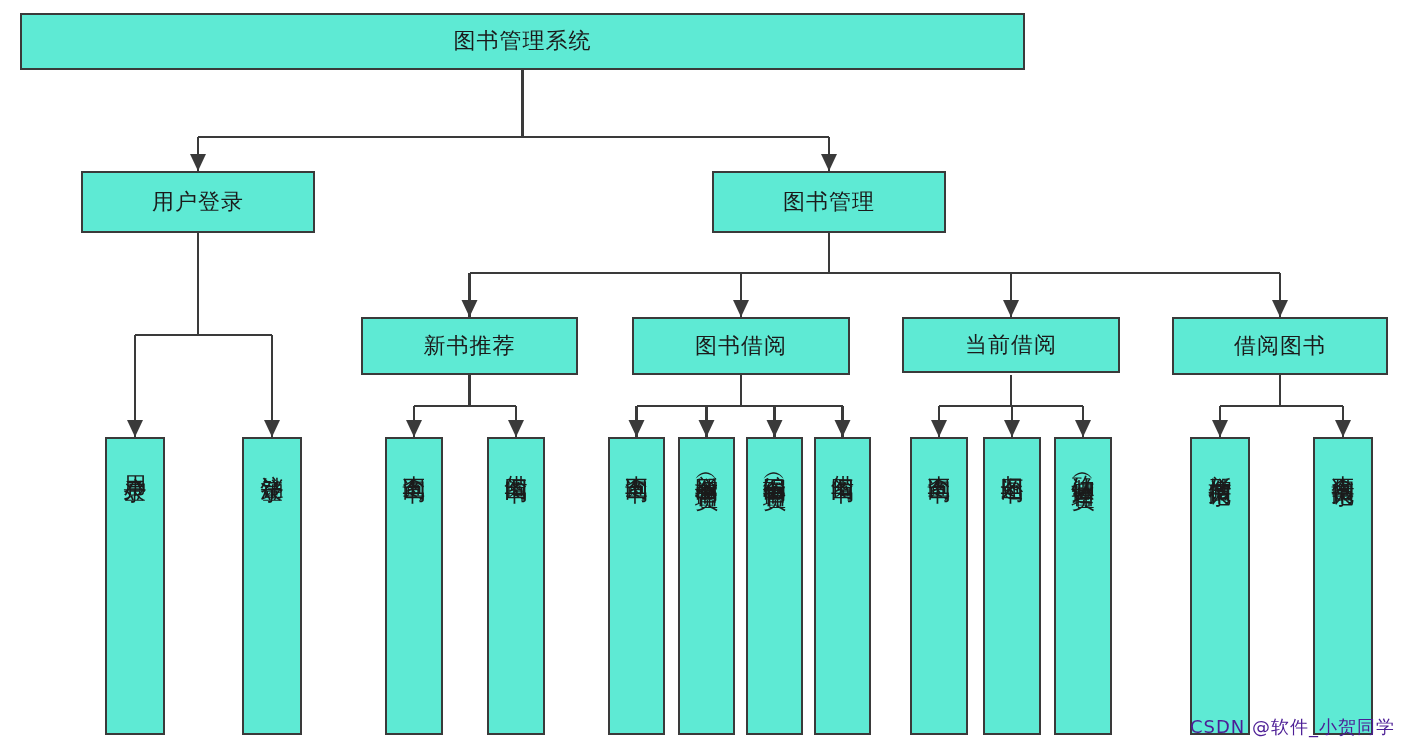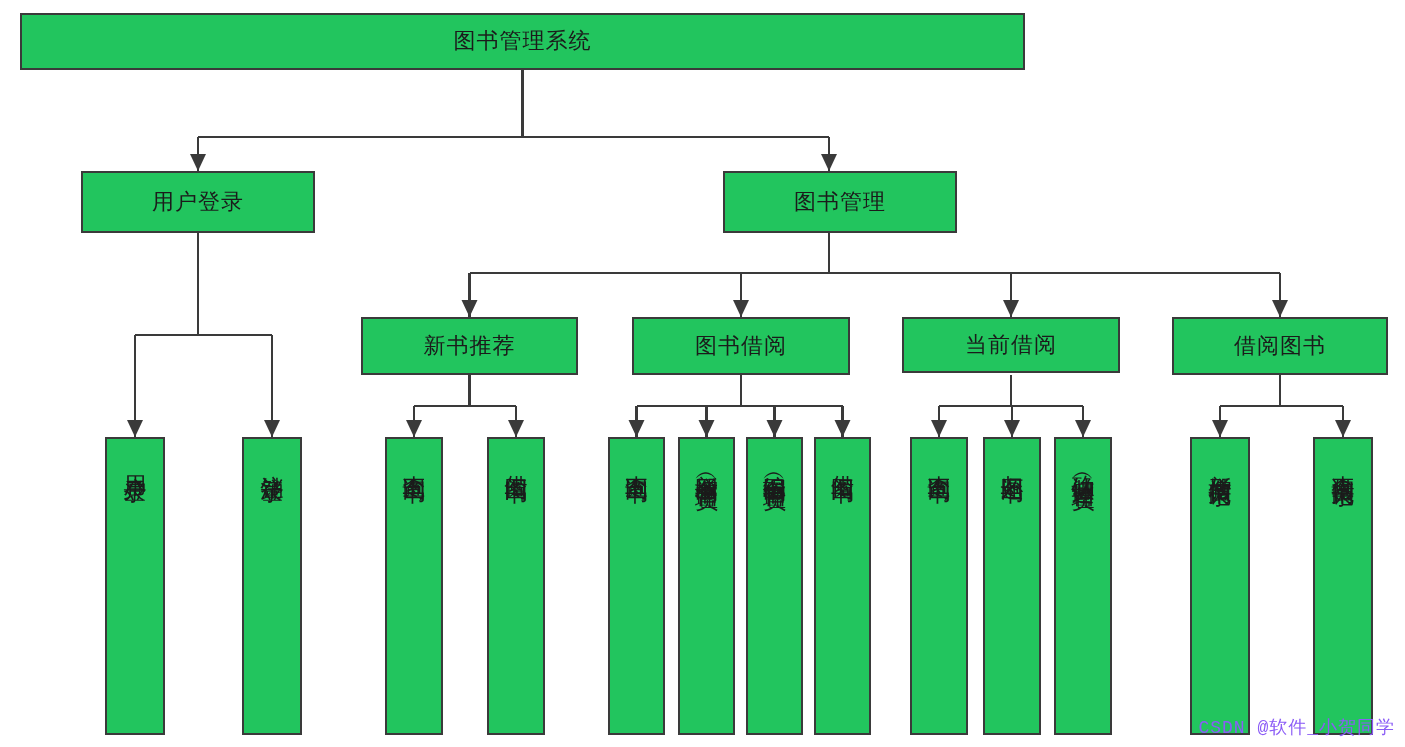--- a/index.html
+++ b/index.html
@@ -5,41 +5,41 @@
   html,body{margin:0;padding:0;background:#ffffff;}
   body{
     font-family:"DejaVu Sans","Liberation Sans",sans-serif;
     width:1405px;height:747px;overflow:hidden;position:relative;
   }
   #diagram-root{position:relative;width:1405px;height:747px;}
   svg#tree-svg{position:absolute;left:0;top:0;width:1405px;height:747px;display:block;}
 
   .node-box{
     position:absolute;box-sizing:border-box;
-    background:#22c55e;border:2px solid #3a3a3a;
+    background:#5eead4;border:2px solid #3a3a3a;
     display:flex;align-items:center;justify-content:center;
     color:#1b1b1b;
   }
   .node-box.horizontal{
     font-size:22px;line-height:1.2;white-space:nowrap;letter-spacing:1px;
   }
   .node-box.vertical{
     font-size:23px;line-height:1.18;letter-spacing:2px;
     padding-top:18px;align-items:flex-start;
   }
   .node-box.vertical .node-label{
     writing-mode:vertical-rl;text-orientation:upright;
     display:block;text-align:left;white-space:nowrap;
   }
   .node-label{display:block;}
 
   #watermark{
     position:absolute;right:10px;bottom:8px;
-    font-size:18px;color:#8b5cf6;letter-spacing:1px;
-    white-space:nowrap;user-select:none;font-family:Liberation Mono, monospace;
+    font-size:18px;color:#4c1d95;letter-spacing:1px;
+    white-space:nowrap;user-select:none;
   }
 </style>
 </head>
 <body>
 
 <div id="diagram-root">
 
   <svg id="tree-svg" viewBox="0 0 1405 747" xmlns="http://www.w3.org/2000/svg">
       <line x1="522.5" y1="70" x2="522.5" y2="137" stroke="#3a3a3a" stroke-width="2.4" shape-rendering="crispEdges"></line>
       <line x1="198" y1="137" x2="829" y2="137" stroke="#3a3a3a" stroke-width="2.4" shape-rendering="crispEdges"></line>
@@ -95,21 +95,21 @@
       <path d="M 1335 420 L 1351 420 L 1343 437 Z" fill="#3a3a3a"></path>
     </svg>
 
   <div id="node-layer">
       <div class="node-box horizontal" style="left: 20px; top: 13px; width: 1005px; height: 57px;">
         <span class="node-label">图书管理系统</span>
       </div>
       <div class="node-box horizontal" style="left: 81px; top: 171px; width: 234px; height: 62px;">
         <span class="node-label">用户登录</span>
       </div>
-      <div class="node-box horizontal" style="left: 712px; top: 171px; width: 234px; height: 62px; margin-left: 11px;">
+      <div class="node-box horizontal" style="left: 712px; top: 171px; width: 234px; height: 62px;">
         <span class="node-label">图书管理</span>
       </div>
       <div class="node-box horizontal" style="left: 361px; top: 317px; width: 217px; height: 58px; text-align: center;">
         <span class="node-label">新书推荐</span>
       </div>
       <div class="node-box horizontal" style="left: 632px; top: 317px; width: 218px; height: 58px;">
         <span class="node-label">图书借阅</span>
       </div>
       <div class="node-box horizontal" style="left: 902px; top: 317px; width: 218px; height: 56px;">
         <span class="node-label">当前借阅</span>

